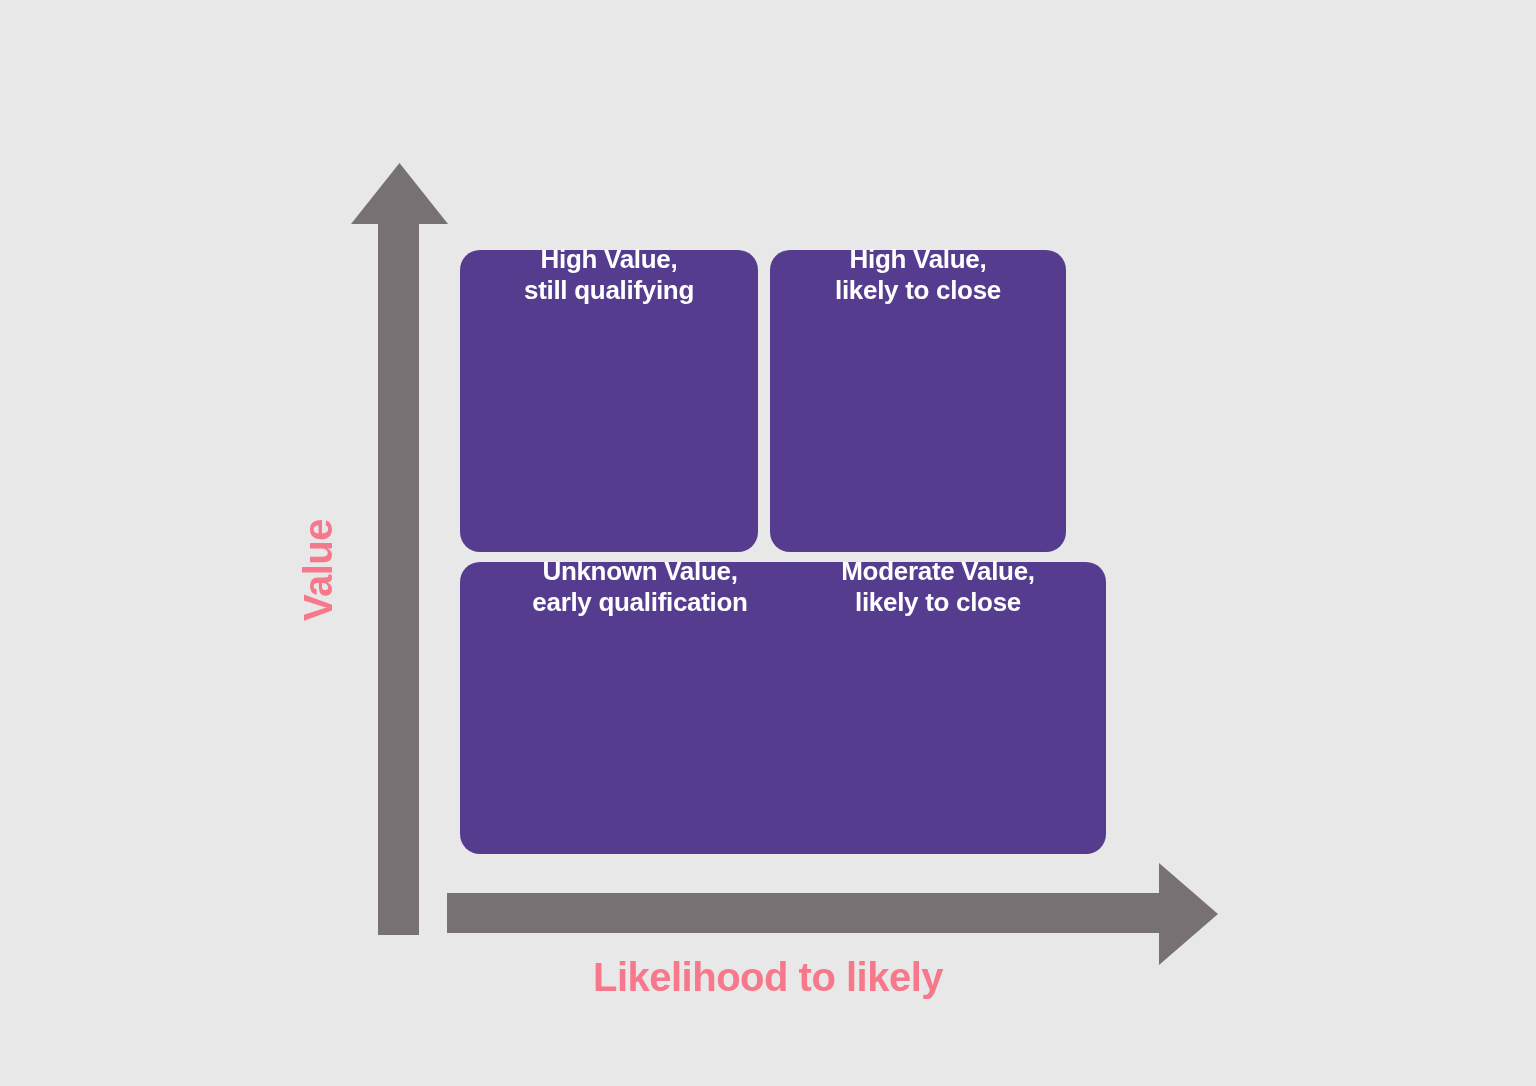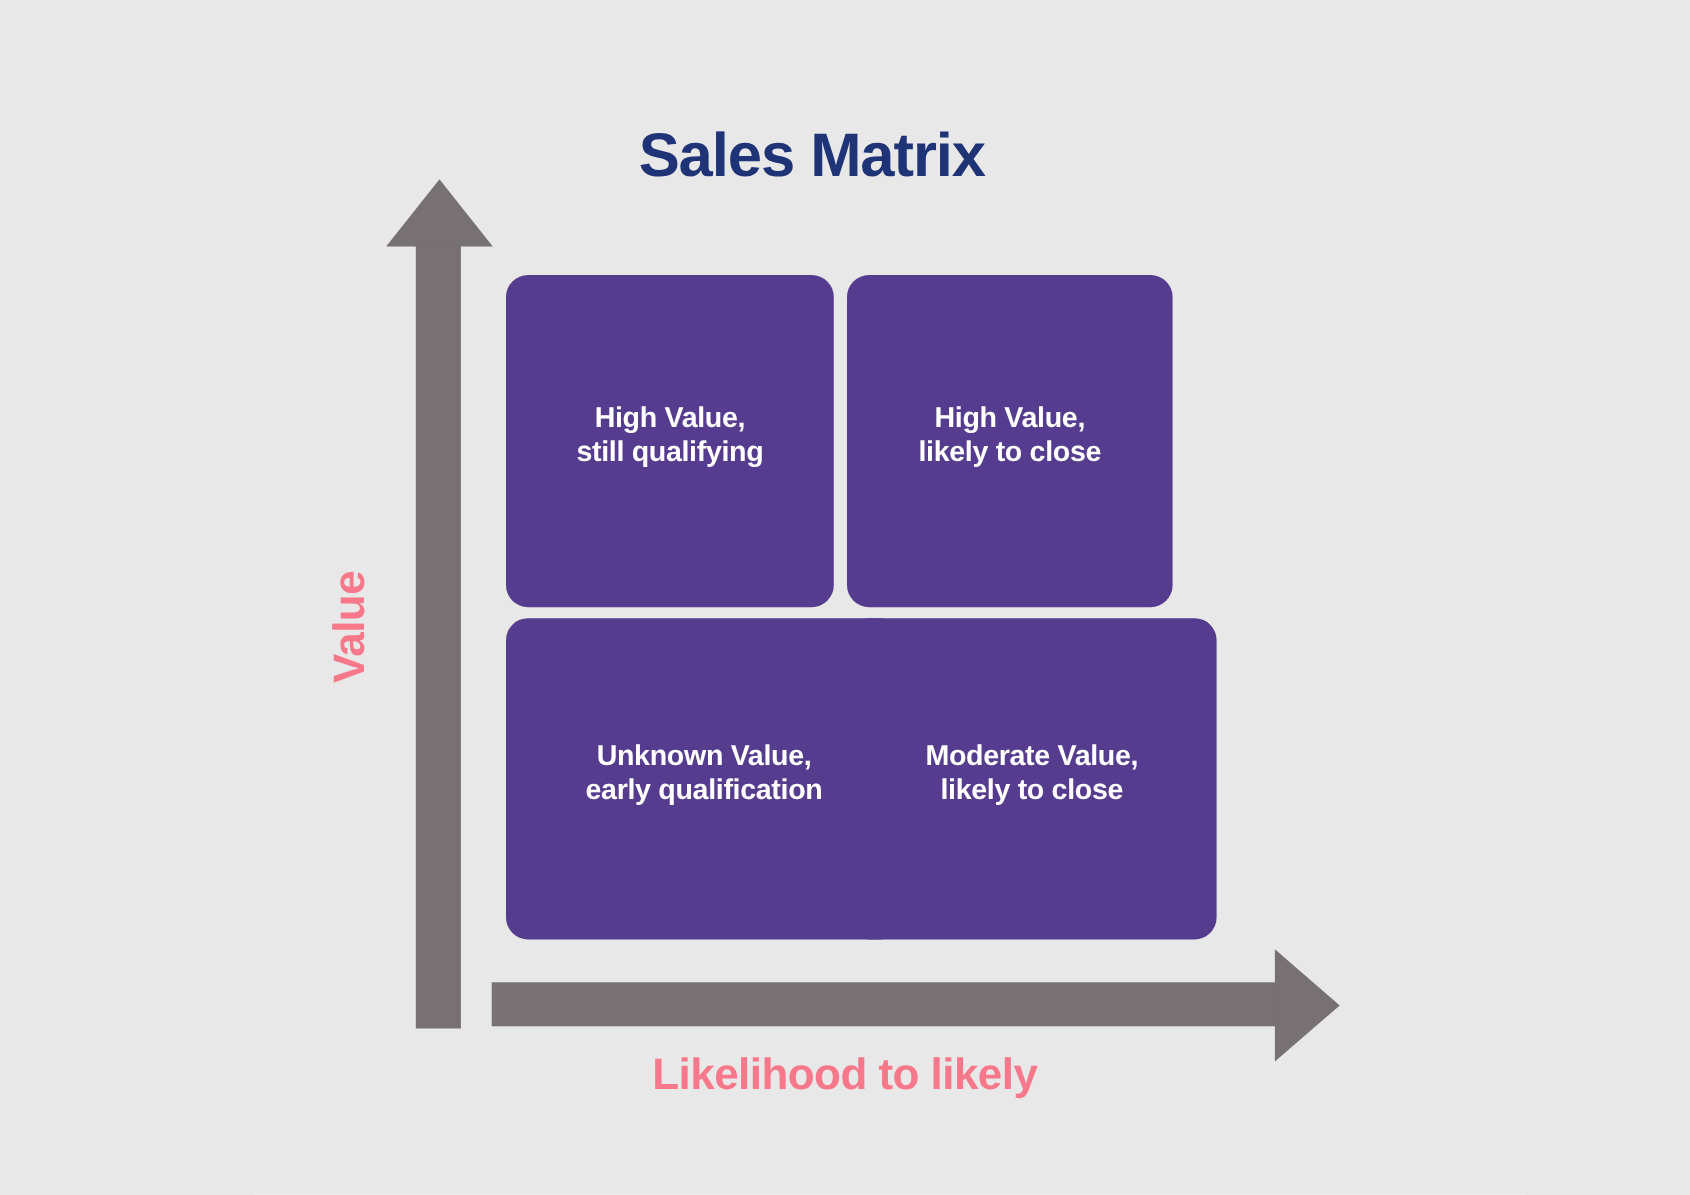--- a/index.html
+++ b/index.html
@@ -34,21 +34,21 @@
     height: 1086px;
   }
   .arrows rect, .arrows polygon {
     fill: var(--axis-arrow, #777174);
   }
   .quadrant {
     position: absolute;
     background: var(--quadrant-fill, #553c8e);
     border-radius: 20px;
     display: flex;
-    align-items: center;
+    align-items: flex-start;
     justify-content: center;
   }
   .q-tl { left: 460px; top: 250px; width: 298px; height: 302px; }
   .q-tr { left: 770px; top: 250px; width: 296px; height: 302px; }
   .q-bl { left: 460px; top: 562px; width: 360px; height: 292px; }
   .q-br { left: 770px; top: 562px; width: 336px; height: 292px; }
   .q-label {
     color: var(--quadrant-text, #ffffff);
     font-size: 26px;
     font-weight: bold;
@@ -75,21 +75,20 @@
     left: 768px;
     top: 955px;
     transform: translateX(-50%);
   }
 </style>
 </head>
 <body>
 
 <div class="canvas">
 
-  <h1 class="title">Sales Matrix</h1>
 
   <svg class="arrows" viewBox="0 0 1536 1086" xmlns="http://www.w3.org/2000/svg" aria-hidden="true">
     <g>
       <rect x="378" y="220" width="41" height="715"></rect>
       <polygon points="351,224 399.5,163 448,224"></polygon>
     </g>
     <g>
       <rect x="447" y="893" width="713" height="40"></rect>
       <polygon points="1159,863 1218,914 1159,965"></polygon>
     </g>

